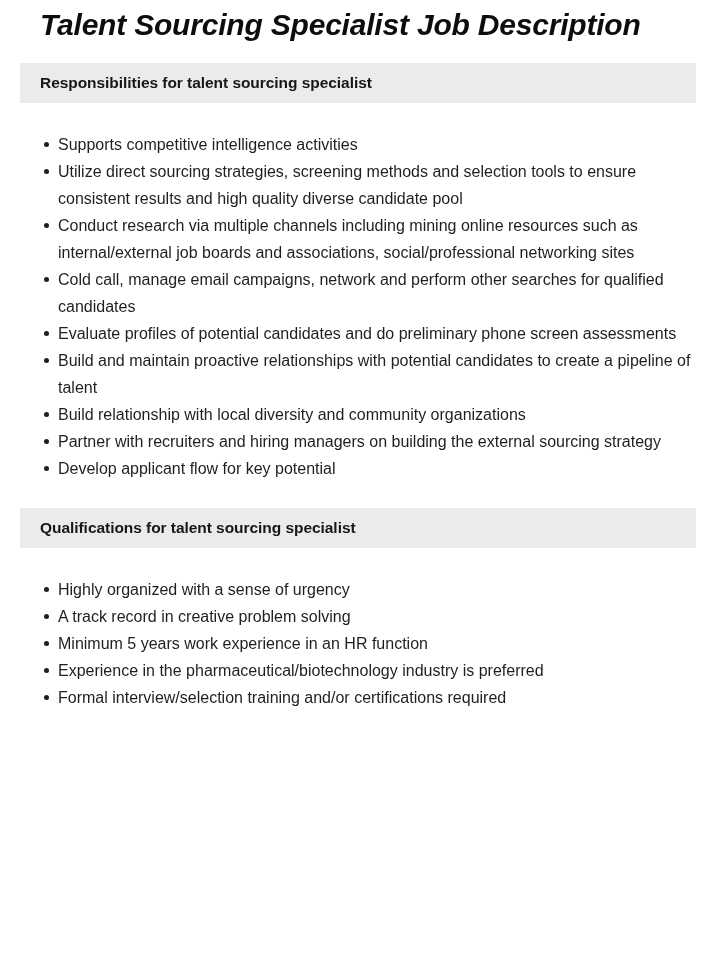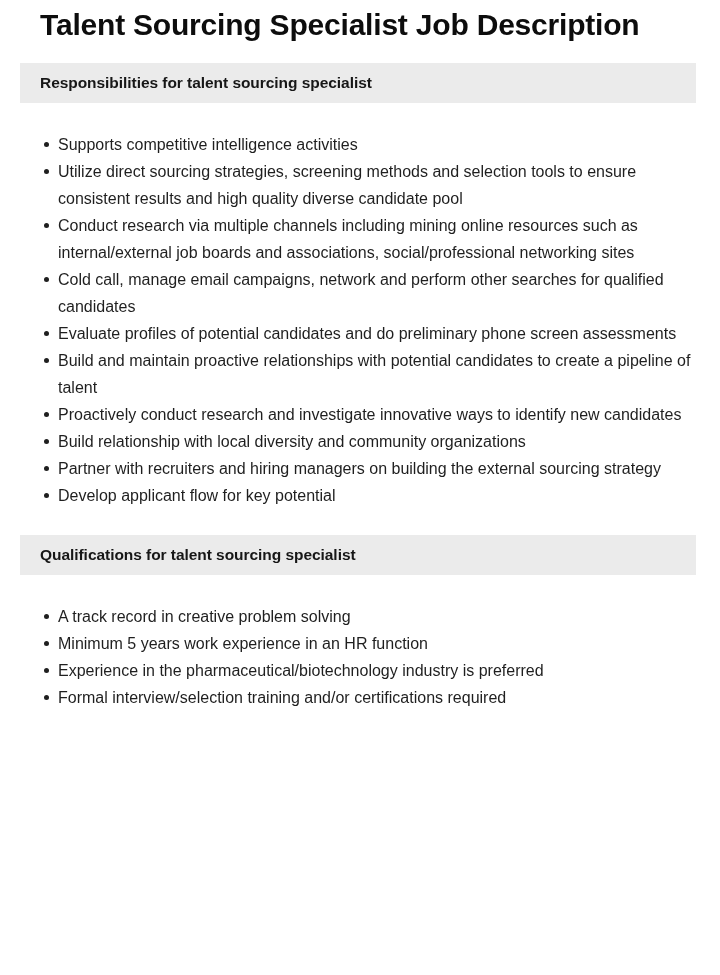--- a/index.html
+++ b/index.html
@@ -27,20 +27,21 @@
   
   .doc-title {
     margin: 0;
     padding: 4px 20px 0 40px;
     font-size: 30px;
     line-height: 42px;
     font-weight: 700;
     letter-spacing: -0.2px;
     color: #0d0d0d;
     white-space: nowrap;
+    font-style: italic;
   }
 
   
   .intro {
     margin: 0;
     padding: 20px 26px 0 21px;
     font-size: 16px;
     line-height: 27px;
     font-weight: 400;
     color: #1f1f1f;
@@ -116,32 +117,32 @@
     <div class="section-header">
       <span class="section-header-text">Responsibilities for talent sourcing specialist</span>
     </div>
     <ul class="bullet-list">
       <li><span class="bullet-text">Supports competitive intelligence activities</span></li>
       <li><span class="bullet-text">Utilize direct sourcing strategies, screening methods and selection tools to ensure consistent results and high quality diverse candidate pool</span></li>
       <li><span class="bullet-text">Conduct research via multiple channels including mining online resources such as internal/external job boards and associations, social/professional networking sites</span></li>
       <li><span class="bullet-text">Cold call, manage email campaigns, network and perform other searches for qualified candidates</span></li>
       <li><span class="bullet-text">Evaluate profiles of potential candidates and do preliminary phone screen assessments</span></li>
       <li><span class="bullet-text">Build and maintain proactive relationships with potential candidates to create a pipeline of talent</span></li>
-      <li><span class="bullet-text">Proactively conduct research and investigate innovative ways to identify new candidates</span></li>
       <li><span class="bullet-text">Build relationship with local diversity and community organizations</span></li>
       <li><span class="bullet-text">Partner with recruiters and hiring managers on building the external sourcing strategy</span></li>
       <li><span class="bullet-text">Develop applicant flow for key potential</span></li>
     </ul>
   </div>
 
   <div class="section section-qualifications">
     <div class="section-header">
       <span class="section-header-text">Qualifications for talent sourcing specialist</span>
     </div>
     <ul class="bullet-list">
+      <li><span class="bullet-text">Highly organized with a sense of urgency</span></li>
       <li><span class="bullet-text">A track record in creative problem solving</span></li>
       <li><span class="bullet-text">Minimum 5 years work experience in an HR function</span></li>
       <li><span class="bullet-text">Experience in the pharmaceutical/biotechnology industry is preferred</span></li>
       <li><span class="bullet-text">Formal interview/selection training and/or certifications required</span></li>
     </ul>
   </div>
 
 </div>
 
 </body></html>

